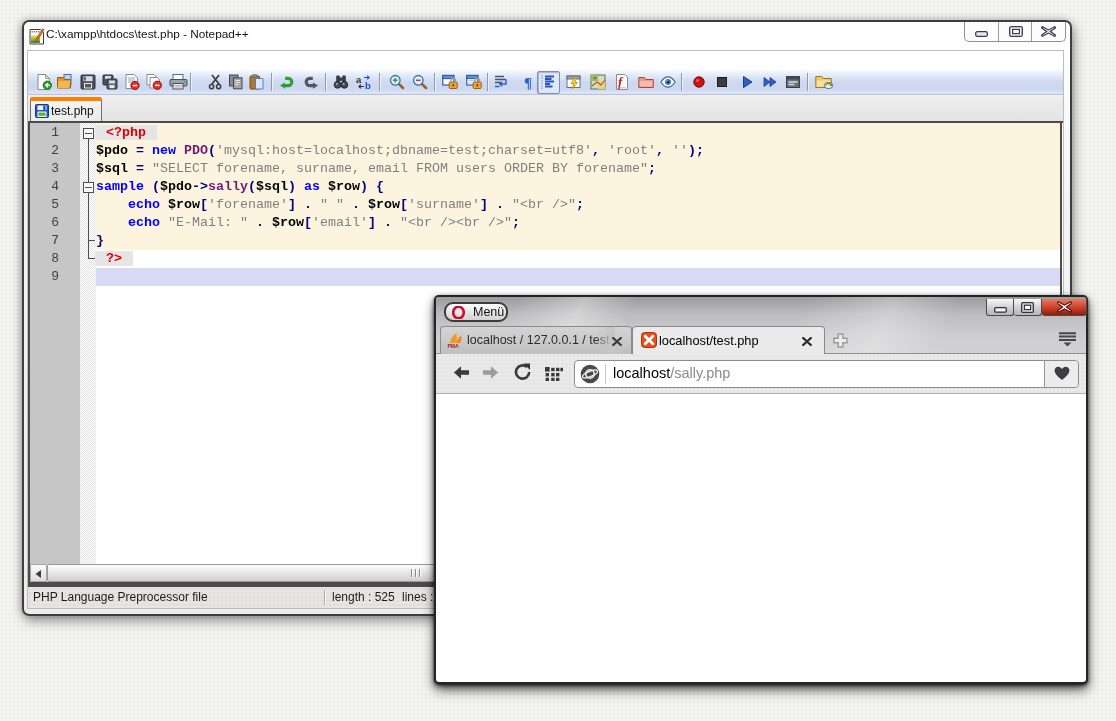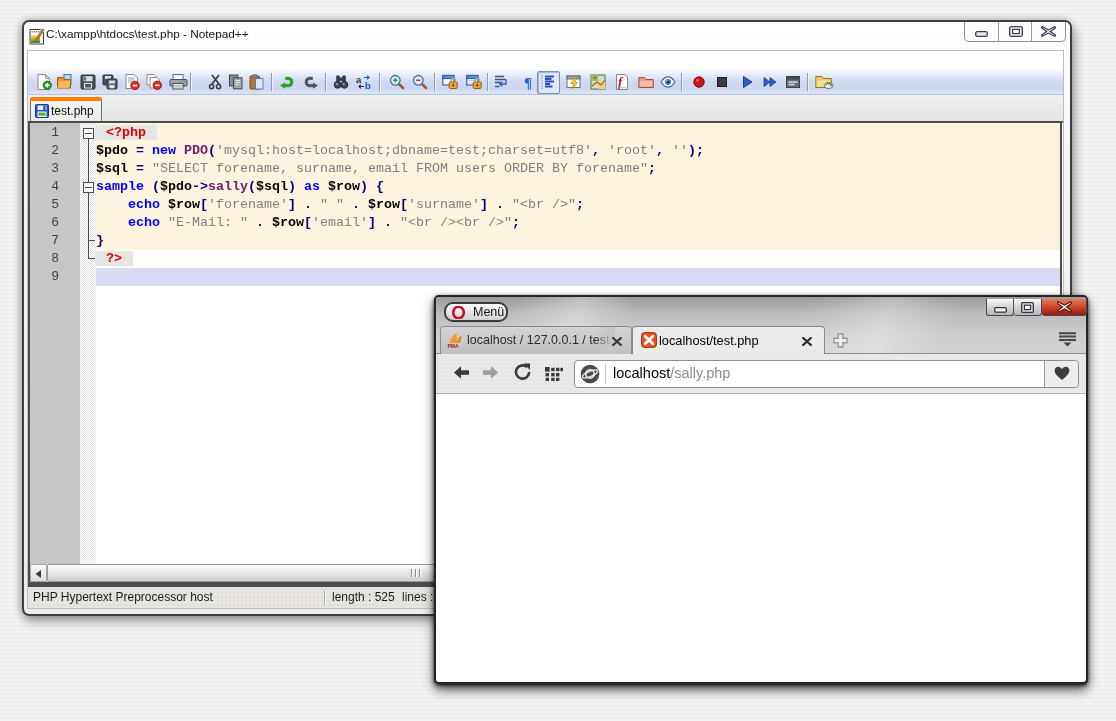--- a/index.html
+++ b/index.html
@@ -371,21 +371,21 @@
           </div>
         <div class="thumb"></div>
         <div class="grip" style="left:381px"></div>
           <div class="grip" style="left:385px"></div>
           <div class="grip" style="left:389px"></div>
       </div>
       <div class="bbar"></div>
     </div>
     <div class="npstat">
         <div class="inner">
-      <span class="ab" style="left:5px;top:3px">PHP Hypertext Preprocessor host</span>
+      <span class="ab" style="left:5px;top:3px">PHP Language Preprocessor file</span>
       <div class="vsep" style="left:296px"></div>
       <span class="ab" style="left:304px;top:3px">length : 525</span>
       <span class="ab" style="left:374px;top:3px">lines : 9</span>
     </div>
       </div>
   </div>
 </div>
 <div id="op">
   <div class="optop">
     <div class="menubtn">

